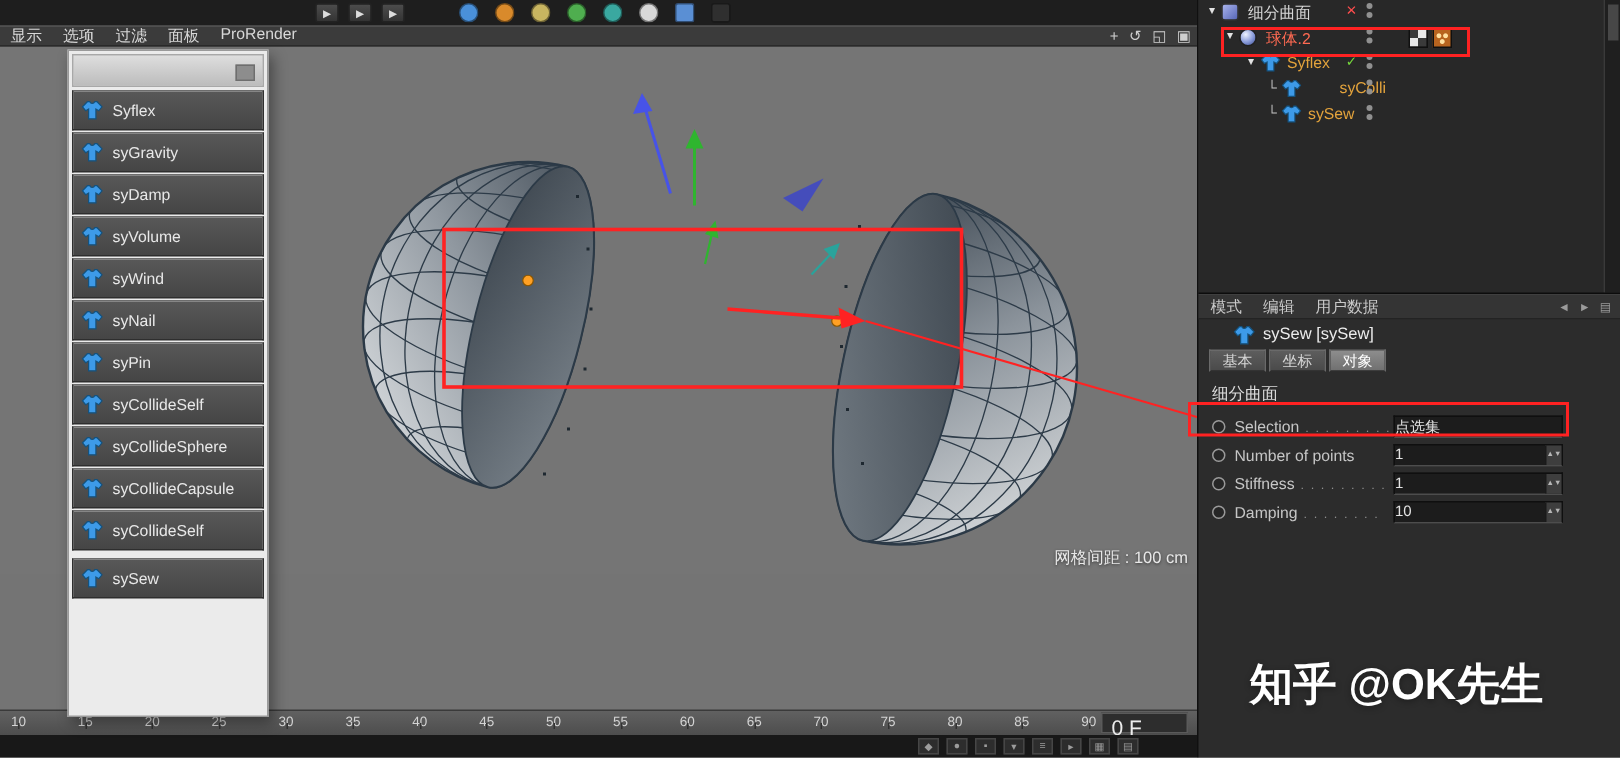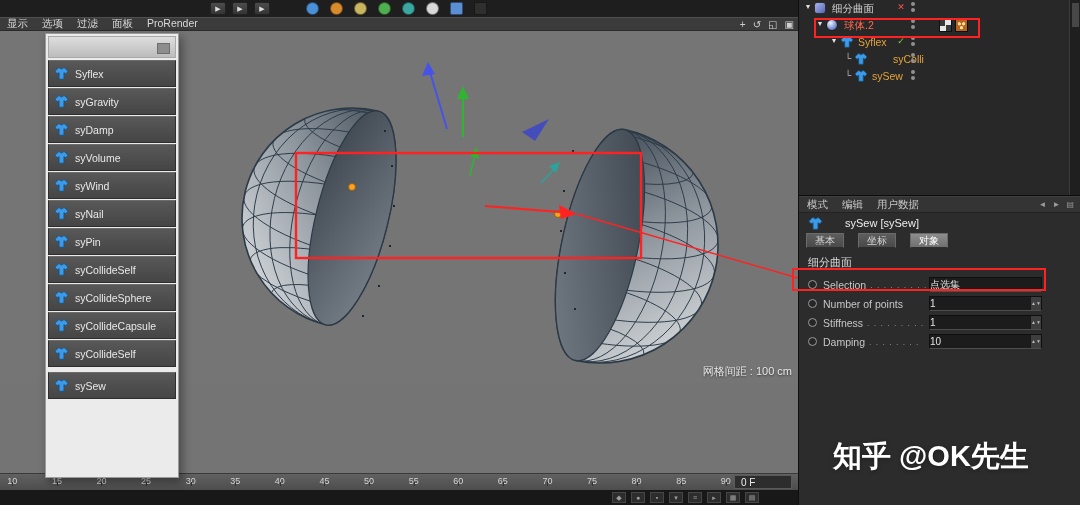--- a/index.html
+++ b/index.html
@@ -30,21 +30,21 @@
   .menu-header::after { content:""; position:absolute; right:5px; top:6px; width:11px; height:9px; background:#8d8d8d; border:1px solid #6e6e6e; }
   .menu-item { height:27px; display:flex; align-items:center; gap:6px; padding-left:5px; background:linear-gradient(#585858,#454545); border:1px solid #2e2e2e; border-top-color:#6c6c6c; margin-bottom:1px; color:#e8e8e8; font-size:10.5px; }
   .menu-item:last-child { margin-top:5px; }
   .shirt-sm { width:15px; height:13px; flex:0 0 auto; }
 
   
   #ruler { position:absolute; left:0; top:473px; width:798px; height:17px; background:linear-gradient(#616161,#4d4d4d); border-top:1px solid #3a3a3a; overflow:hidden; z-index:4; }
   .ticks { display:flex; margin-left:-10px; }
   .tick { flex:0 0 44.6px; text-align:center; font-size:9px; color:#d4d4d4; padding-top:2px; position:relative; }
   .tick::after { content:""; position:absolute; left:50%; bottom:0; width:1px; height:4px; background:#323232; }
-  .frame-field { position:absolute; left:734px; top:1px; width:58px; height:14px; background:#2d2d2d; border:1px solid #5a5a5a; color:#ececec; font-size:10px; padding:1px 0 0 6px; }
+  .frame-field { position:absolute; left:734px; top:1px; width:58px; height:14px; background:#2d2d2d; border:1px solid #5a5a5a; color:#ececec; font-size:14px; padding:1px 0 0 6px; }
 
   
   #bottom-bar { position:absolute; left:0; top:490px; width:798px; height:15px; background:#181818; display:flex; align-items:center; gap:5px; padding-left:612px; }
   .bicon { width:14px; height:11px; background:#2d2d2d; border:1px solid #464646; color:#9c9c9c; font-size:7px; display:flex; align-items:center; justify-content:center; flex:0 0 auto; }
 
   
   #right-panel { position:absolute; left:798px; top:0; width:282px; height:505px; background:#2c2c2c; border-left:1px solid #101010; }
 
   #object-manager { position:relative; height:196px; background:#282828; border-bottom:1px solid #0c0c0c; padding-top:2px; overflow:hidden; }
   .om-row { height:17px; display:flex; align-items:flex-start; position:relative; font-size:10.5px; }
@@ -71,22 +71,22 @@
   .tag-points { width:13px; height:13px; border:1px solid #101010;
     background:radial-gradient(circle at 30% 35%,#ffe0a0 1.3px,transparent 1.9px),
                radial-gradient(circle at 70% 35%,#ffe0a0 1.3px,transparent 1.9px),
                radial-gradient(circle at 50% 70%,#ffe0a0 1.3px,transparent 1.9px), #b8641f; }
   .om-scroll { position:absolute; right:0; top:0; width:11px; height:100%; background:#1f1f1f; border-left:1px solid #3a3a3a; }
   .om-scroll::before { content:""; position:absolute; left:2px; top:3px; width:7px; height:24px; background:#474747; }
 
   #attr-panel { position:relative; border-top:1px solid #3f3f3f; }
   .attr-menu { height:16px; background:#343434; border-bottom:1px solid #232323; display:flex; align-items:center; font-size:10.5px; color:#c9c9c9; padding-left:8px; gap:14px; position:relative; }
   .amenu-icons { position:absolute; right:6px; display:flex; gap:6px; color:#9b9b9b; font-size:8px; }
-  .attr-title { height:20px; display:flex; align-items:center; gap:22px; padding-left:9px; color:#ececec; font-size:11px; }
-  .attr-tabs { display:flex; gap:14px; padding-left:7px; }
+  .attr-title { height:20px; display:flex; align-items:center; gap:5px; padding-left:23px; color:#ececec; font-size:11px; }
+  .attr-tabs { display:flex; gap:2px; padding-left:7px; }
   .tab { height:15px; padding:0 8px; font-size:10px; color:#d6d6d6; background:linear-gradient(#5d5d5d,#4a4a4a); border:1px solid #6a6a6a; border-bottom-color:#2d2d2d; display:flex; align-items:center; }
   .tab.c-true { background:linear-gradient(#8d8d8d,#707070); color:#fff; }
   .attr-section { margin-top:7px; padding-left:9px; font-size:11px; color:#dcdcdc; }
   .attr-rows { margin-top:5px;text-align:right; }
   .attr-row { height:19px; display:flex; align-items:center; padding-left:9px; font-size:10.5px; color:#c6c6c6; position:relative; }
   .kf { width:9px; height:9px; border:1px solid #9a9a9a; border-radius:50%; margin-right:6px; flex:0 0 auto; background:#262626; }
   .aleader { color:#8f8f8f; font-size:8.5px; margin-left:4px; letter-spacing:1px; white-space:nowrap; overflow:hidden; }
   .attr-field { position:absolute; left:130px; top:2px; width:113px; height:15px; background:#1c1c1c; border:1px solid #0f0f0f; border-bottom-color:#4d4d4d; color:#e4e4e4; font-size:10px; display:flex; align-items:center; padding-left:0; }
   .spin { position:absolute; right:0; top:0; bottom:0; width:11px; background:#3e3e3e; border-left:1px solid #1a1a1a; display:none; flex-direction:column; align-items:center; justify-content:center; color:#b6b6b6; font-size:5px; line-height:5px; }
   .spin.c-true { display:flex; }

